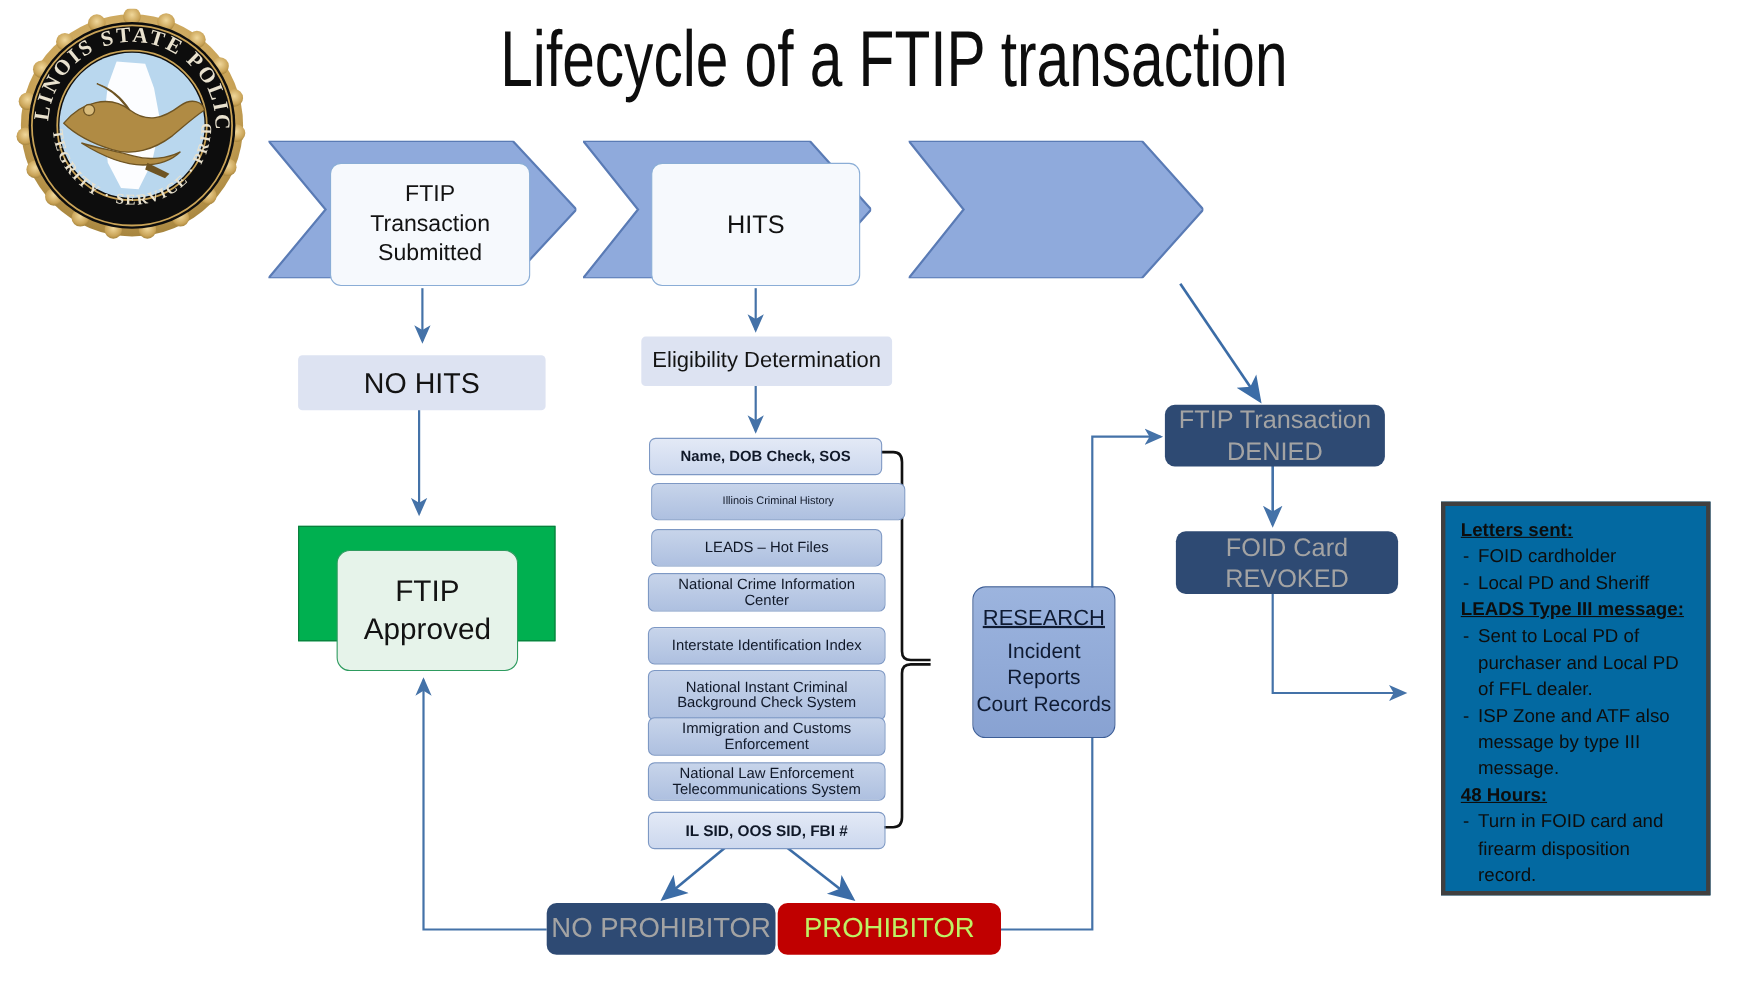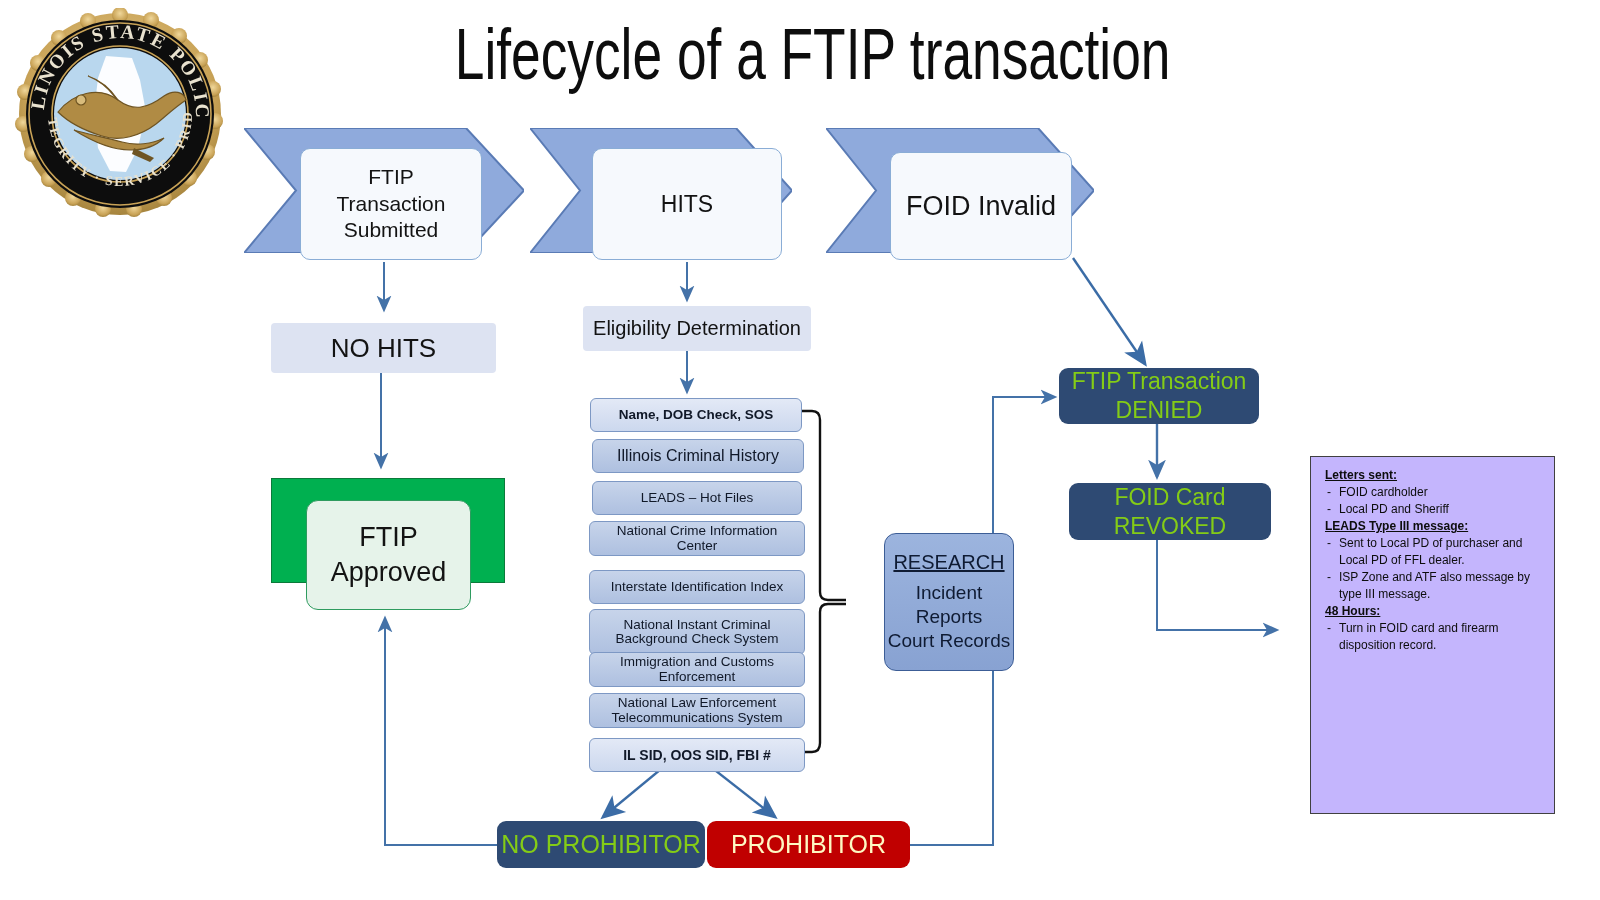--- a/index.html
+++ b/index.html
@@ -91,26 +91,26 @@
     text-align: center;
     z-index: 7;
   }
   .lightblue {
     background: #dde3f2;
     border-radius: 4px;
     color: #131313;
   }
   .navy {
     background: #2e4a73;
-    color: #84cc16;
+    color: #a3a3a3;
     border-radius: 9px;
   }
   .red {
     background: #c00000;
-    color: #fef9c3;
+    color: #bef264;
     border-radius: 9px;
   }
   .green-under {
     background: #00b050;
     border: 1px solid #0b7a3a;
     box-sizing: border-box;
   }
   .green-over {
     background: #e6f3ea;
     border: 1px solid #2e9b5f;
@@ -162,26 +162,26 @@
   }
   .research .rline {
     font-size: 19px;
     line-height: 1.28;
   }
 
   
   .letters {
     position: absolute;
     box-sizing: border-box;
-    border: 1px solid #404040;
-    background: #c4b5fd;
+    border: 4px solid #404040;
+    background: #0369a1;
     z-index: 7;
     padding: 10px 12px 8px 14px;
     color: #0d0d0d;
-    font-size: 12px;
+    font-size: 17px;
     line-height: 1.42;
   }
   .letters .lhead {
     font-weight: bold;
     text-decoration: underline;
   }
   .letters ul {
     list-style: none;
     margin: 0 0 0 0;
     padding: 0;
@@ -315,33 +315,32 @@
       <polygon points="0,0 206,0 262,62.5 206,125 0,125 50,62.5" fill="#8faadc" stroke="#5a7bb5" stroke-width="2"></polygon>
     </svg>
   </div>
   <div class="chev-label" style="left:592px; top:148px; width:190px; height:112px; font-size:23px; white-space:pre-line;">HITS</div>
 
   <div class="chev" style="left:826px; top:128px; width:268px; height:125px;">
     <svg class="chev-shape" viewBox="0 0 268 125" preserveAspectRatio="none">
       <polygon points="0,0 212,0 268,62.5 212,125 0,125 50,62.5" fill="#8faadc" stroke="#5a7bb5" stroke-width="2"></polygon>
     </svg>
   </div>
-  <div class="chev-label" style="left:890px; top:152px; width:182px; height:108px; font-size:27px; white-space:pre-line;">FOID Invalid</div>
 
   <div class="nbox lightblue" style="left:271px; top:323px; width:225px; height:50px; font-size:26px;text-align:right;">NO HITS</div>
 
   <div class="nbox green-under" style="left:271px; top:478px; width:234px; height:105px;"></div>
   <div class="nbox green-over" style="left:306px; top:500px; width:165px; height:110px; font-size:27px; line-height:1.3; white-space:pre-line; z-index:9;">FTIP
 Approved</div>
 
   <div class="nbox lightblue" style="left:583px; top:306px; width:228px; height:45px; font-size:20px;">Eligibility Determination</div>
 
   <div>
     <div class="chk bold tone-a" style="left:590px; top:398px; width:212px; height:28px; font-size:13.5px; white-space:pre-line;">Name, DOB Check, SOS</div>
-    <div class="chk tone-b" style="left:592px; top:439px; width:212px; height:28px; font-size:16px; white-space:pre-line;">Illinois Criminal History</div>
+    <div class="chk tone-b" style="left:592px; top:439px; width:231px; height:28px; font-size:10px; white-space:pre-line;">Illinois Criminal History</div>
     <div class="chk tone-b" style="left:592px; top:481px; width:210px; height:28px; font-size:13.5px; white-space:pre-line;">LEADS – Hot Files</div>
     <div class="chk tone-b" style="left:589px; top:521px; width:216px; height:35px; font-size:13.5px; white-space:pre-line;">National Crime Information
 Center</div>
     <div class="chk tone-b" style="left:589px; top:570px; width:216px; height:28px; font-size:13.5px; white-space:pre-line;">Interstate Identification Index</div>
     <div class="chk tone-b" style="left:589px; top:609px; width:216px; height:46px; font-size:13.5px; white-space:pre-line;">National Instant Criminal
 Background Check System</div>
     <div class="chk tone-b" style="left:589px; top:652px; width:216px; height:35px; font-size:13.5px; white-space:pre-line;">Immigration and Customs
 Enforcement</div>
     <div class="chk tone-b" style="left:589px; top:693px; width:216px; height:35px; font-size:13.5px; white-space:pre-line;">National Law Enforcement
 Telecommunications System</div>

